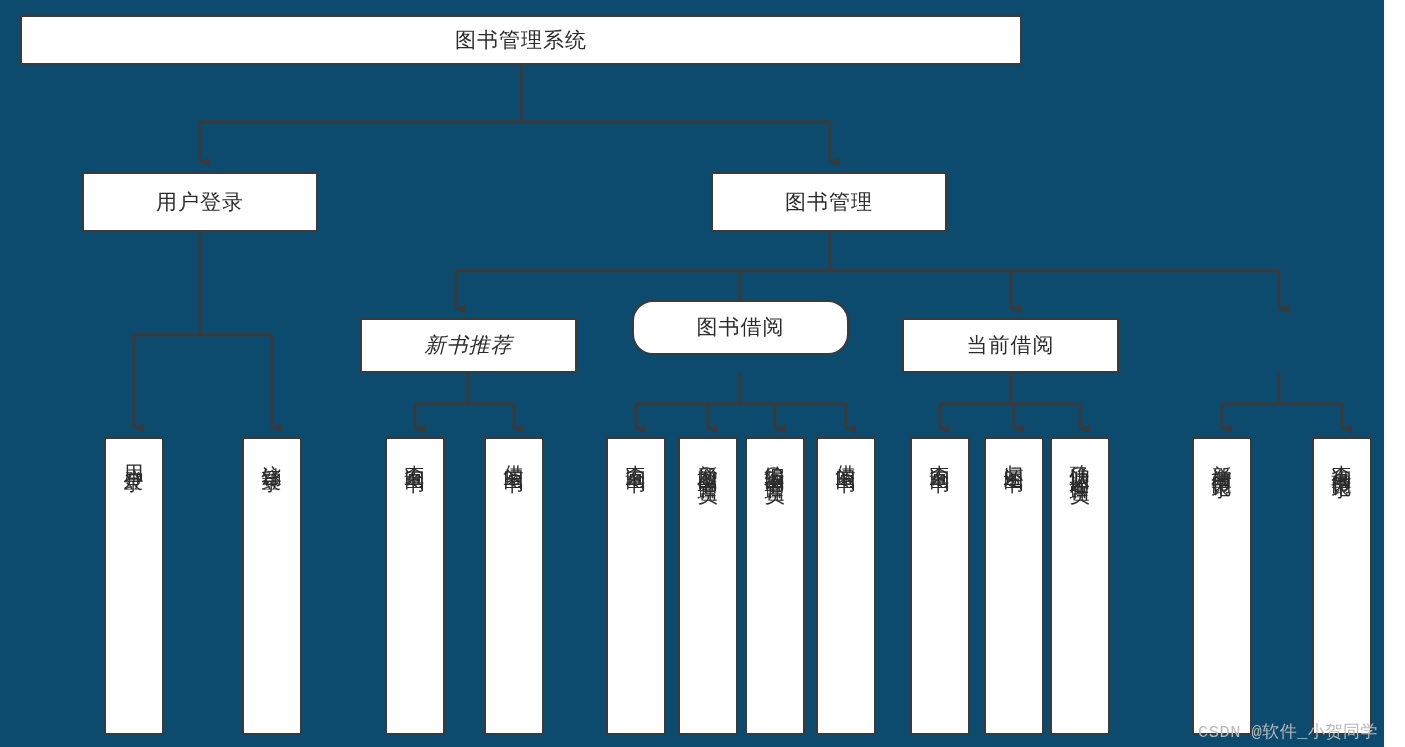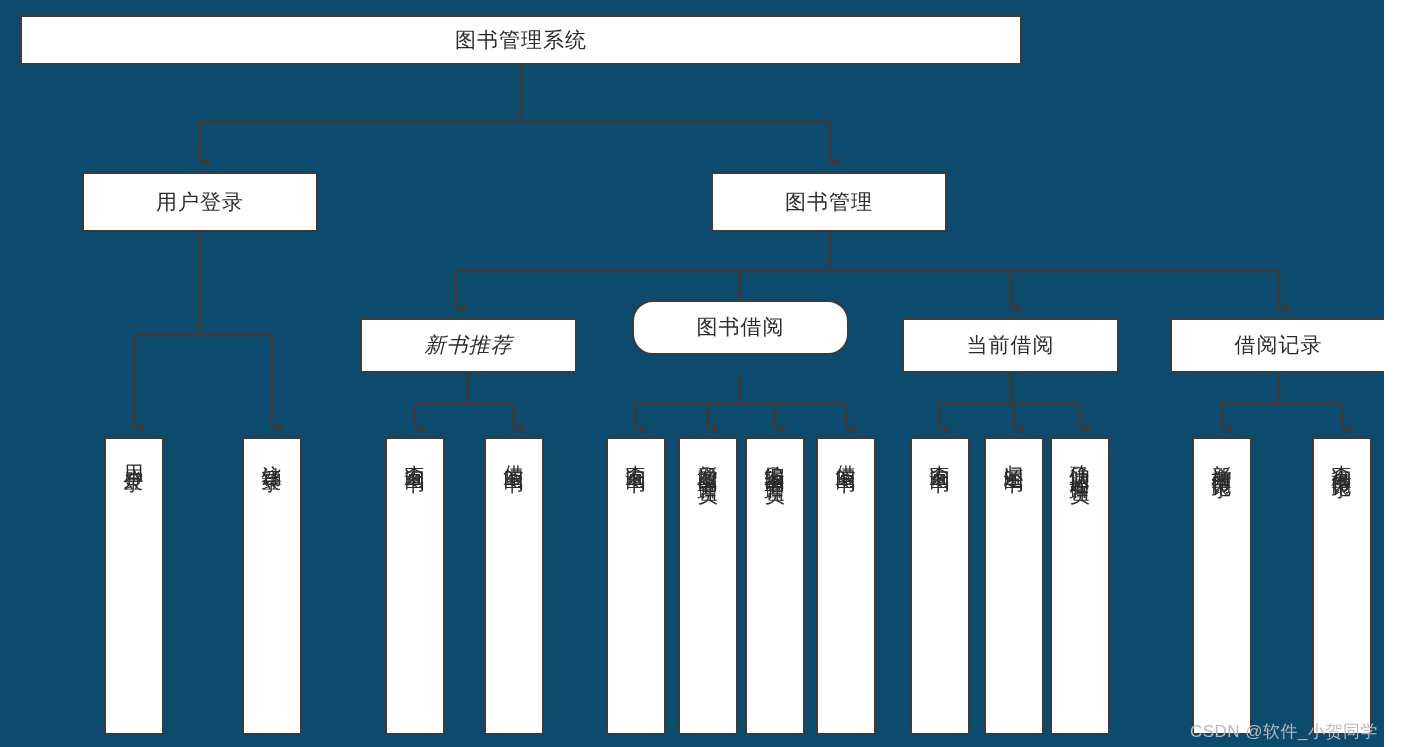--- a/index.html
+++ b/index.html
@@ -57,20 +57,21 @@
   }
   .watermark {
     position: absolute;
     right: 6px;
     bottom: 4px;
     font-size: 17px;
     color: #b9b9b9;
     letter-spacing: 0.5px;
     white-space: nowrap;
     pointer-events: none;
+    font-family: Liberation Mono, monospace;
   }
 </style>
 </head>
 <body>
 
 <div id="canvas">
 
   <svg class="diagram-svg" viewBox="0 0 1405 747">
     <defs>
       <marker id="arrowhead" markerWidth="9" markerHeight="11" refX="4.5" refY="10" orient="auto" markerUnits="userSpaceOnUse">
@@ -137,23 +138,20 @@
 
   <div class="node" style="left: 360px; top: 318px; width: 217px; height: 55px; font-style: italic;">
     <span class="node-label">新书推荐</span>
   </div>
   <div class="node" style="left: 632px; top: 300px; width: 217px; height: 55px; border-radius: 21px;">
     <span class="node-label">图书借阅</span>
   </div>
   <div class="node" style="left: 902px; top: 318px; width: 217px; height: 55px;">
     <span class="node-label">当前借阅</span>
   </div>
-  <div class="node" style="left: 1170px; top: 318px; width: 217px; height: 55px;">
-    <span class="node-label">借阅记录</span>
-  </div>
 
   <div class="node vertical" style="left: 104px; top: 437px; width: 60px; height: 298px;">
     <span class="node-label">用户登录</span>
   </div>
   <div class="node vertical" style="left: 242px; top: 437px; width: 60px; height: 298px;">
     <span class="node-label">注销登录</span>
   </div>
   <div class="node vertical" style="left: 385px; top: 437px; width: 60px; height: 298px;">
     <span class="node-label">查询图书</span>
   </div>

